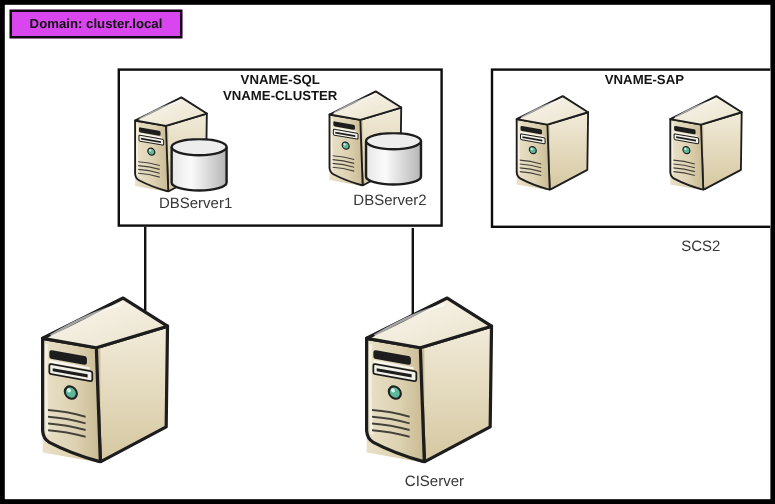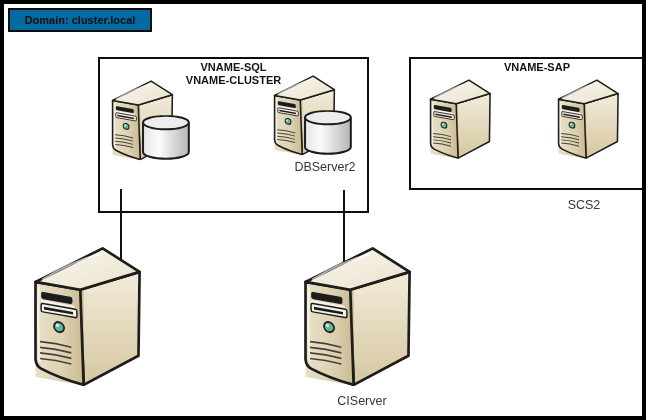--- a/index.html
+++ b/index.html
@@ -1,19 +1,19 @@
 <!DOCTYPE html>
 <html><head>
 <meta charset="utf-8">
 <style>
   html,body{margin:0;padding:0;background:#888;}
   #stage{position:relative;width:646px;height:420px;background:#fff;box-sizing:border-box;
          border:4px solid #000;font-family:"Liberation Sans",sans-serif;overflow:hidden;}
   .abs{position:absolute;}
-  .labelbox{box-sizing:border-box;border:2px solid #0d0d0d;background:#0369a1;display:flex;
+  .labelbox{box-sizing:border-box;border:2px solid #0d0d0d;background:#d946ef;display:flex;
             align-items:center;justify-content:center;font-weight:bold;font-size:11px;color:#111;}
   .group{box-sizing:border-box;border:2px solid #0d0d0d;background:#fff;}
   .gtitle{width:100%;text-align:center;font-weight:bold;font-size:11px;line-height:13px;
           color:#141414;margin-top:2px;}
   .nodelabel{position:absolute;text-align:center;font-size:12.5px;color:#363636;line-height:14px;}
   .wire{position:absolute;width:2px;background:#111;z-index:1;}
   svg.icon{position:absolute;z-index:2;overflow:visible;}
 </style>
 </head>
 <body>
@@ -73,29 +73,30 @@
     </defs>
   </svg>
 
   <div class="labelbox abs" style="left:4px;top:4px;width:144px;height:24px;">
     <span>Domain: cluster.local</span>
   </div>
 
   <div class="wire" style="left:116px;top:185px;height:76px;"></div>
   <div class="wire" style="left:339px;top:186px;height:78px;"></div>
 
-  <div class="group abs" style="left:94px;top:53px;width:271px;height:156px;">
+  <div class="group abs" style="left:94px;top:53px;width:271px;height:132px;">
     <div class="gtitle">
       <div>VNAME-SQL</div>
       <div>VNAME-CLUSTER</div>
     </div>
     <svg class="icon" style="left:10px;top:20px;" width="81" height="84" viewBox="0 0 126 130">
       <use href="#sym-tower" xlink:href="#sym-tower" x="0" y="0" width="100" height="126"></use>
       <use href="#sym-db" xlink:href="#sym-db" x="48" y="56" width="78" height="70"></use>
     </svg>
+    <div class="nodelabel" style="left:13px;top:103px;width:100px;">DBServer1</div>
     <svg class="icon" style="left:172px;top:15px;" width="81" height="84" viewBox="0 0 126 130">
       <use href="#sym-tower" xlink:href="#sym-tower" x="0" y="0" width="100" height="126"></use>
       <use href="#sym-db" xlink:href="#sym-db" x="48" y="56" width="78" height="70"></use>
     </svg>
     <div class="nodelabel" style="left:175px;top:101px;width:100px;">DBServer2</div>
   </div>
 
   <div class="group abs" style="left:405px;top:53px;width:256px;height:133px;">
     <div class="gtitle">VNAME-SAP</div>
     <svg class="icon" style="left:17px;top:19px;" width="64" height="81" viewBox="0 0 100 126">

